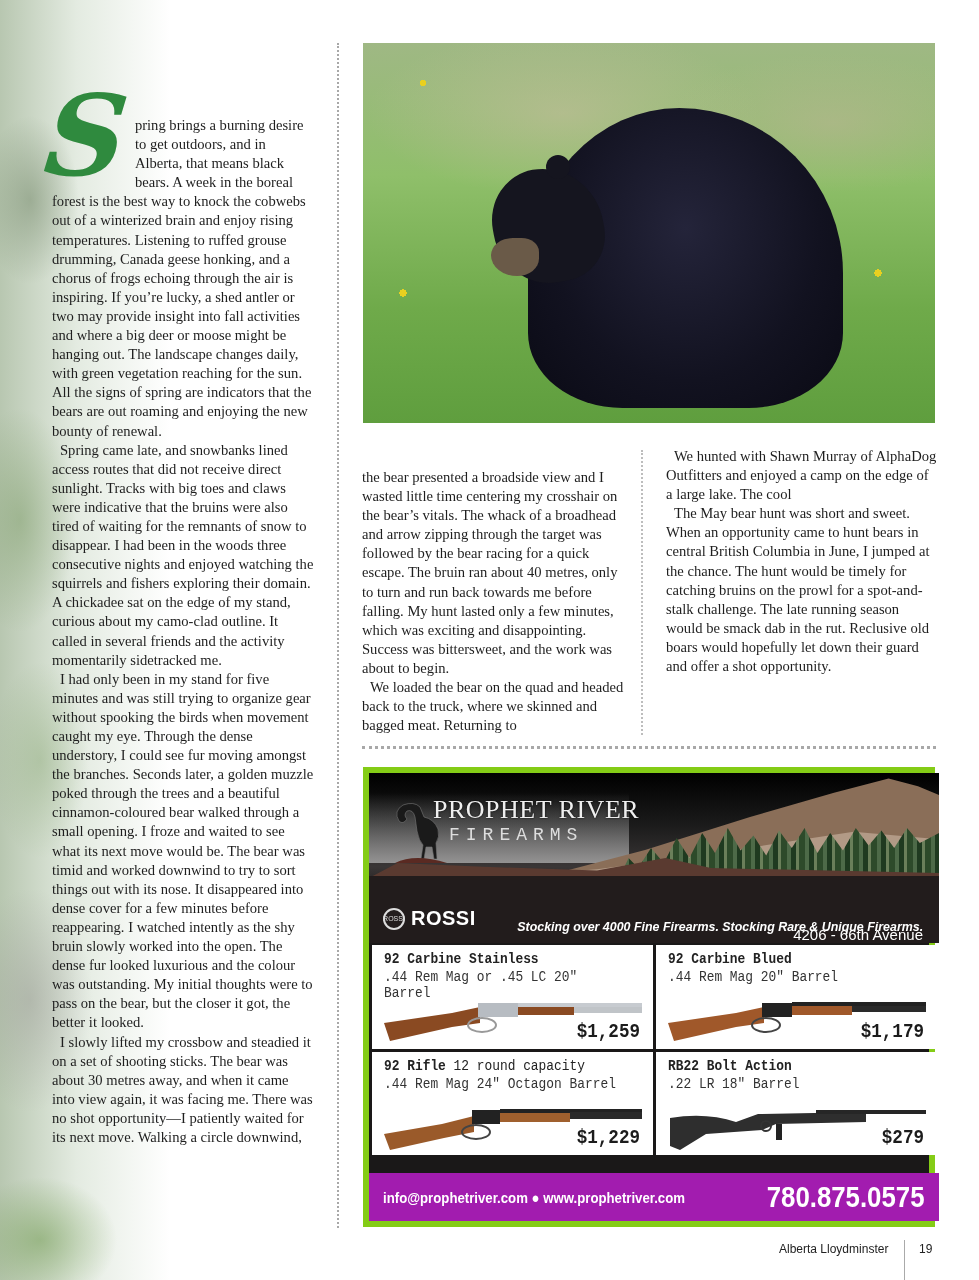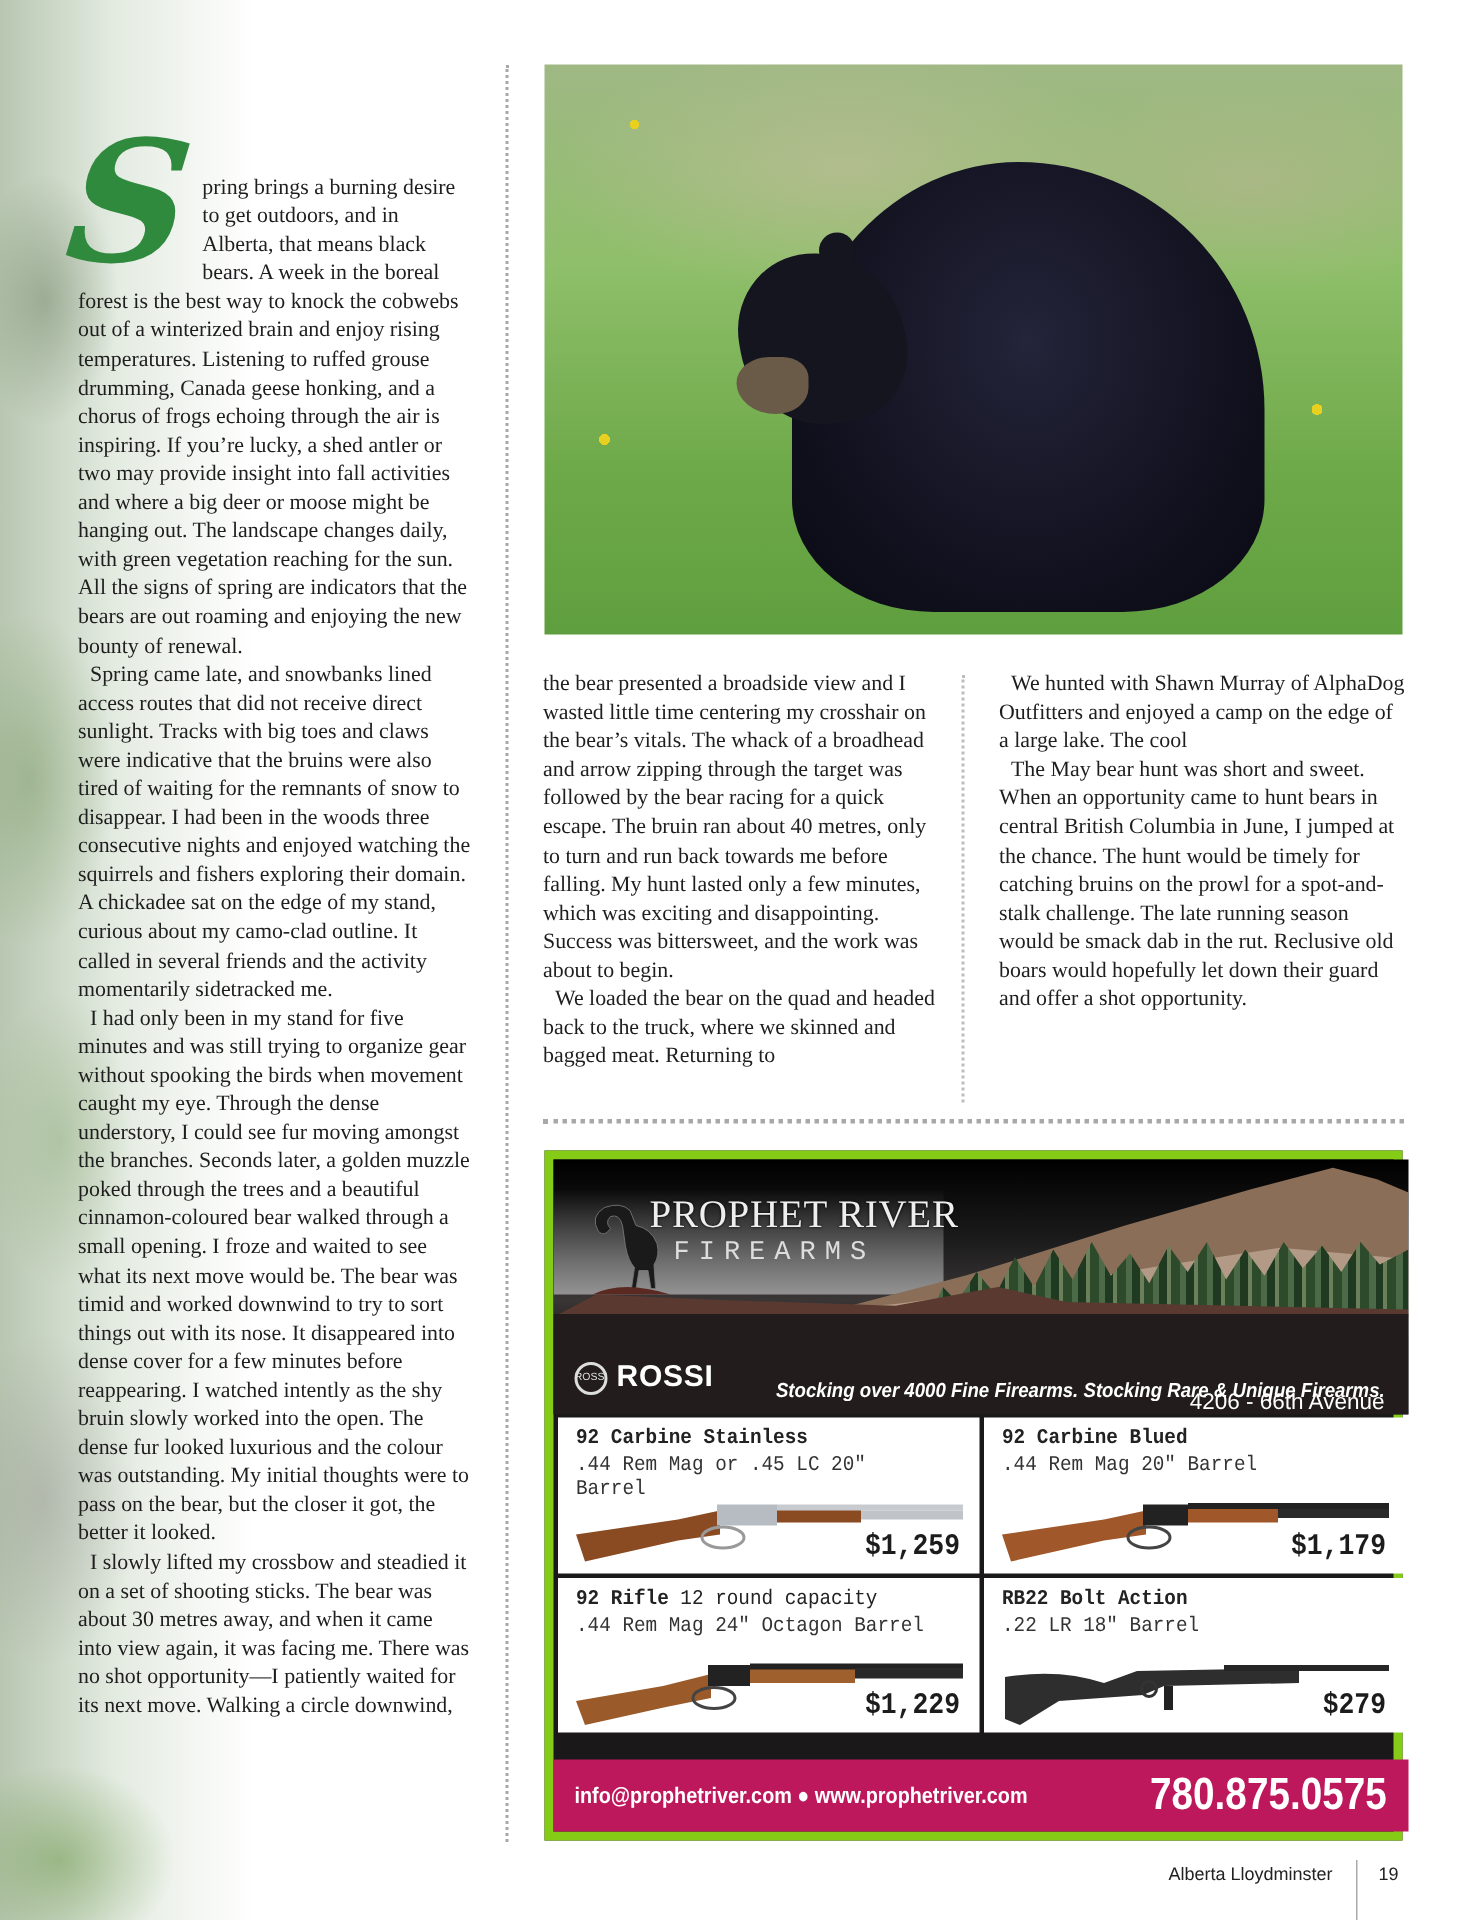--- a/index.html
+++ b/index.html
@@ -62,21 +62,21 @@
   .bear-snout {
     position:absolute; left:128px; top:195px; width:48px; height:38px;
     background:#6a5a48; border-radius:50% 40% 50% 60%;
   }
   .bear-ear {
     position:absolute; left:183px; top:112px; width:24px; height:24px; background:#15151f; border-radius:50%;
   }
   .col {
     position:absolute; top:447px; width:262px; font-size:14.6px; line-height:19.1px;
   }
-  .col-mid { left:362px; }
+  .col-mid { left:362px;margin-top:21px; }
   .col-right { left:666px; width:272px; }
   .hsep {
     position:absolute; left:362px; top:746px; width:574px; height:0;
     border-top:3px dotted #a8a8a8;
   }
   .ad {
     position:absolute; left:363px; top:767px; width:572px; height:460px;
     background:#1a1818; border:6px solid #84cc16; box-sizing:border-box;
     font-family:"Liberation Sans", "DejaVu Sans", sans-serif; color:#fff;padding-left:36px;
   }
@@ -142,21 +142,21 @@
   }
   .product {
     background:#fff; color:#222; position:relative; overflow:hidden;
   }
   .p-name { position:absolute; left:12px; top:6px; font-size:14px; font-weight:bold; color:#222; transform:scaleX(0.92); transform-origin:left; }
   .p-name span.light { font-weight:normal; }
   .p-spec { position:absolute; left:12px; top:24px; font-size:14px; color:#333; transform:scaleX(0.92); transform-origin:left; }
   .p-price { position:absolute; right:12px; bottom:6px; font-size:20px; font-weight:bold; color:#1c1c1c; transform:scaleX(0.88); transform-origin:right; }
   .rifle { position:absolute; left:10px; top:48px; width:262px; height:50px; }
   .ad-footer {
-    position:absolute; left:0; bottom:0; width:570px; height:48px; background:#be185d;
+    position:absolute; left:0; bottom:0; width:570px; height:48px; background:#a21caf;
     display:flex; align-items:center; justify-content:space-between; padding:0 14px; box-sizing:border-box;margin-top:40px;
   }
   .ad-contact { font-size:15px; font-weight:bold; color:#fff; transform:scaleX(0.88); transform-origin:left; white-space:nowrap; }
   .ad-phone { font-size:30px; font-weight:bold; color:#fff; transform:scaleX(0.86); transform-origin:right; white-space:nowrap; }
   .footer-pub {
     position:absolute; left:779px; top:1242px; font-family:"Liberation Sans","DejaVu Sans",sans-serif;
     font-size:12px; color:#222;
   }
   .footer-bar { position:absolute; left:904px; top:1240px; width:1px; height:40px; background:#aaa; }
   .footer-page {

